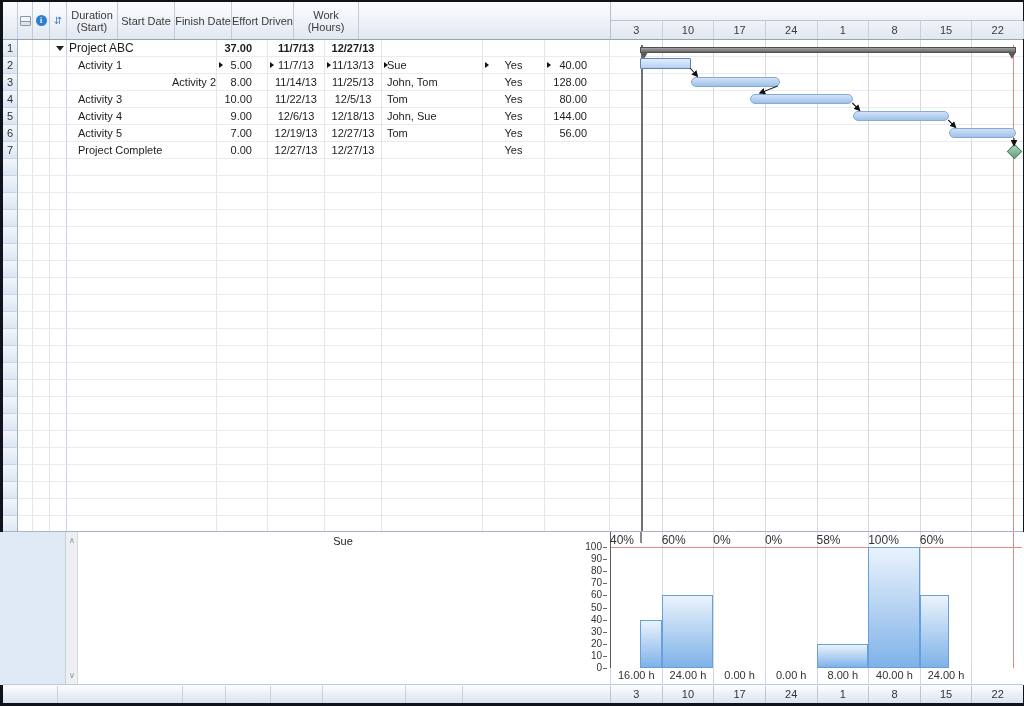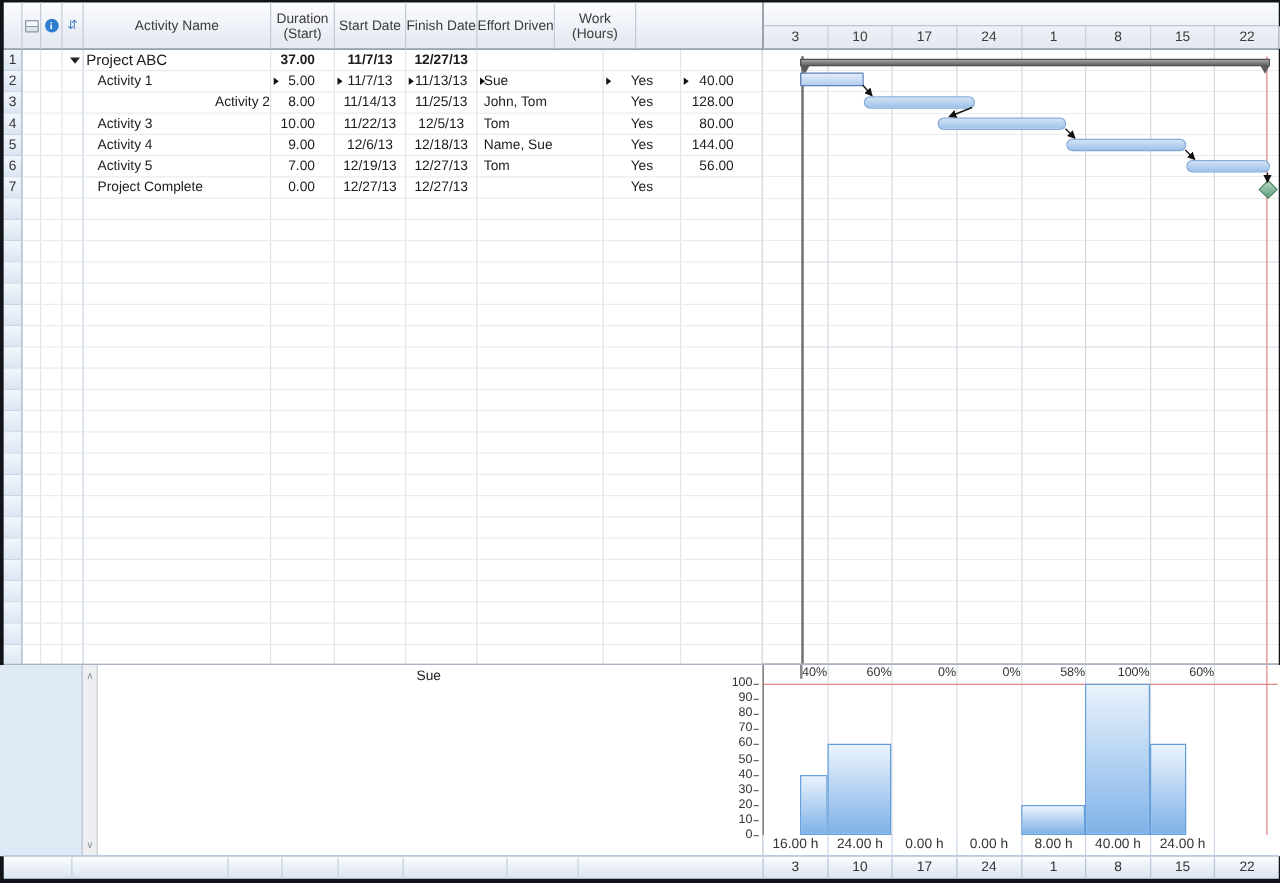--- a/index.html
+++ b/index.html
@@ -48,21 +48,21 @@
   #bl-band{left:0;top:532px;width:66px;height:153px;background:#dfe9f6;border-right:1px solid #c6d1de;box-sizing:border-box;}
   #bl-scroll{left:66px;top:532px;width:12px;height:153px;background:#edeff2;
     border-right:1px solid #d6dade;box-sizing:border-box;}
   .scroll-arrow{position:absolute;left:0;width:12px;text-align:center;font-size:8px;color:#8a93a0;line-height:10px;}
   #bl-white{left:78px;top:532px;width:530px;height:153px;background:#fff;}
   #resource-name{position:absolute;left:0;top:3px;width:100%;text-align:center;font-size:11px;color:#222;}
   .ylab{position:absolute;right:6px;width:40px;text-align:right;font-size:10px;color:#333;height:12px;line-height:12px;}
   .ytick{position:absolute;right:1px;width:4px;height:1px;background:#666;}
   #res-chart{left:608px;top:532px;width:416px;height:153px;background:#fff;overflow:hidden;}
   .rc-vgrid{position:absolute;top:0;width:1px;height:136px;background:#d9dde2;}
-  .pct-label{position:absolute;top:1px;height:13px;font-size:10px;color:#333;text-align:right;}
+  .pct-label{position:absolute;top:1px;height:13px;font-size:12px;color:#333;text-align:left;}
   .rbar{position:absolute;box-sizing:border-box;border:1px solid #66a0dc;
     background:linear-gradient(#eaf3fc,#7fb2e8);}
   .hours-cell{position:absolute;top:136px;height:16px;border-left:1px solid #ccd8ea;
     font-size:11px;color:#333;text-align:center;line-height:15px;background:#fff;box-sizing:border-box;}
   #timescale-band{left:3px;top:684px;width:1020px;height:19px;box-sizing:border-box;
     border-top:1px solid #b9c9de;background:linear-gradient(#fdfdfe,#d9e4f1);}
   .band-sep{position:absolute;top:1px;width:1px;height:17px;background:#c6d2e0;}
   .band-week{position:absolute;top:1px;height:17px;border-left:1px solid #b9c6da;
     font-size:11px;color:#333;text-align:center;line-height:17px;box-sizing:border-box;}
   
@@ -88,21 +88,20 @@
       <div class="hcell" style="width: 15px; flex: 0 0 15px;"></div>
       <div class="hcell" style="width: 15px; flex: 0 0 15px;">
         <div class="splitview"></div>
       </div>
       <div class="hcell" style="width: 17px; flex: 0 0 17px;">
         <div class="info-badge">i</div>
       </div>
       <div class="hcell" style="width: 17px; flex: 0 0 17px;">
         <div class="taskmode">⇵</div>
       </div>
-      <div class="hcell" style="width: 150px; flex: 0 0 150px;">Activity Name</div>
       <div class="hcell" style="width: 51px; flex: 0 0 51px;">Duration (Start)</div>
       <div class="hcell" style="width: 57px; flex: 0 0 57px;">Start Date</div>
       <div class="hcell" style="width: 57px; flex: 0 0 57px;">Finish Date</div>
       <div class="hcell" style="width: 62px; flex: 0 0 62px;">Effort Driven</div>
       <div class="hcell" style="width: 65px; flex: 0 0 65px;">Work (Hours)</div>
     </div>
   <div class="abs" id="table-body">
       <div class="trow">
         <div class="tcell rownum" style="width: 15px; flex: 0 0 15px;">1</div>
         <div class="tcell" style="width: 15px; flex: 0 0 15px;"></div>
@@ -159,21 +158,21 @@
       </div>
       <div class="trow">
         <div class="tcell rownum" style="width: 15px; flex: 0 0 15px;">5</div>
         <div class="tcell" style="width: 15px; flex: 0 0 15px;"></div>
         <div class="tcell" style="width: 17px; flex: 0 0 17px;"></div>
         <div class="tcell c-icon3" style="width: 17px; flex: 0 0 17px;"></div>
         <div class="tcell" style="width: 150px; flex: 0 0 150px; padding-left: 11px;">Activity 4</div>
         <div class="tcell" style="width: 51px; flex: 0 0 51px; text-align: right; padding-right: 15px;">9.00</div>
         <div class="tcell" style="width: 57px; flex: 0 0 57px; text-align: center;">12/6/13</div>
         <div class="tcell" style="width: 57px; flex: 0 0 57px; text-align: center;">12/18/13</div>
-        <div class="tcell" style="width: 101px; flex: 0 0 101px; padding-left: 5px;">Name, Sue</div>
+        <div class="tcell" style="width: 101px; flex: 0 0 101px; padding-left: 5px;">John, Sue</div>
         <div class="tcell" style="width: 62px; flex: 0 0 62px; text-align: center;">Yes</div>
         <div class="tcell" style="width: 65px; flex: 0 0 65px; text-align: right; padding-right: 22px;">144.00</div>
       </div>
       <div class="trow">
         <div class="tcell rownum" style="width: 15px; flex: 0 0 15px;">6</div>
         <div class="tcell" style="width: 15px; flex: 0 0 15px;"></div>
         <div class="tcell" style="width: 17px; flex: 0 0 17px;"></div>
         <div class="tcell c-icon3" style="width: 17px; flex: 0 0 17px;"></div>
         <div class="tcell" style="width: 150px; flex: 0 0 150px; padding-left: 11px;">Activity 5</div>
         <div class="tcell" style="width: 51px; flex: 0 0 51px; text-align: right; padding-right: 15px;">7.00</div>

